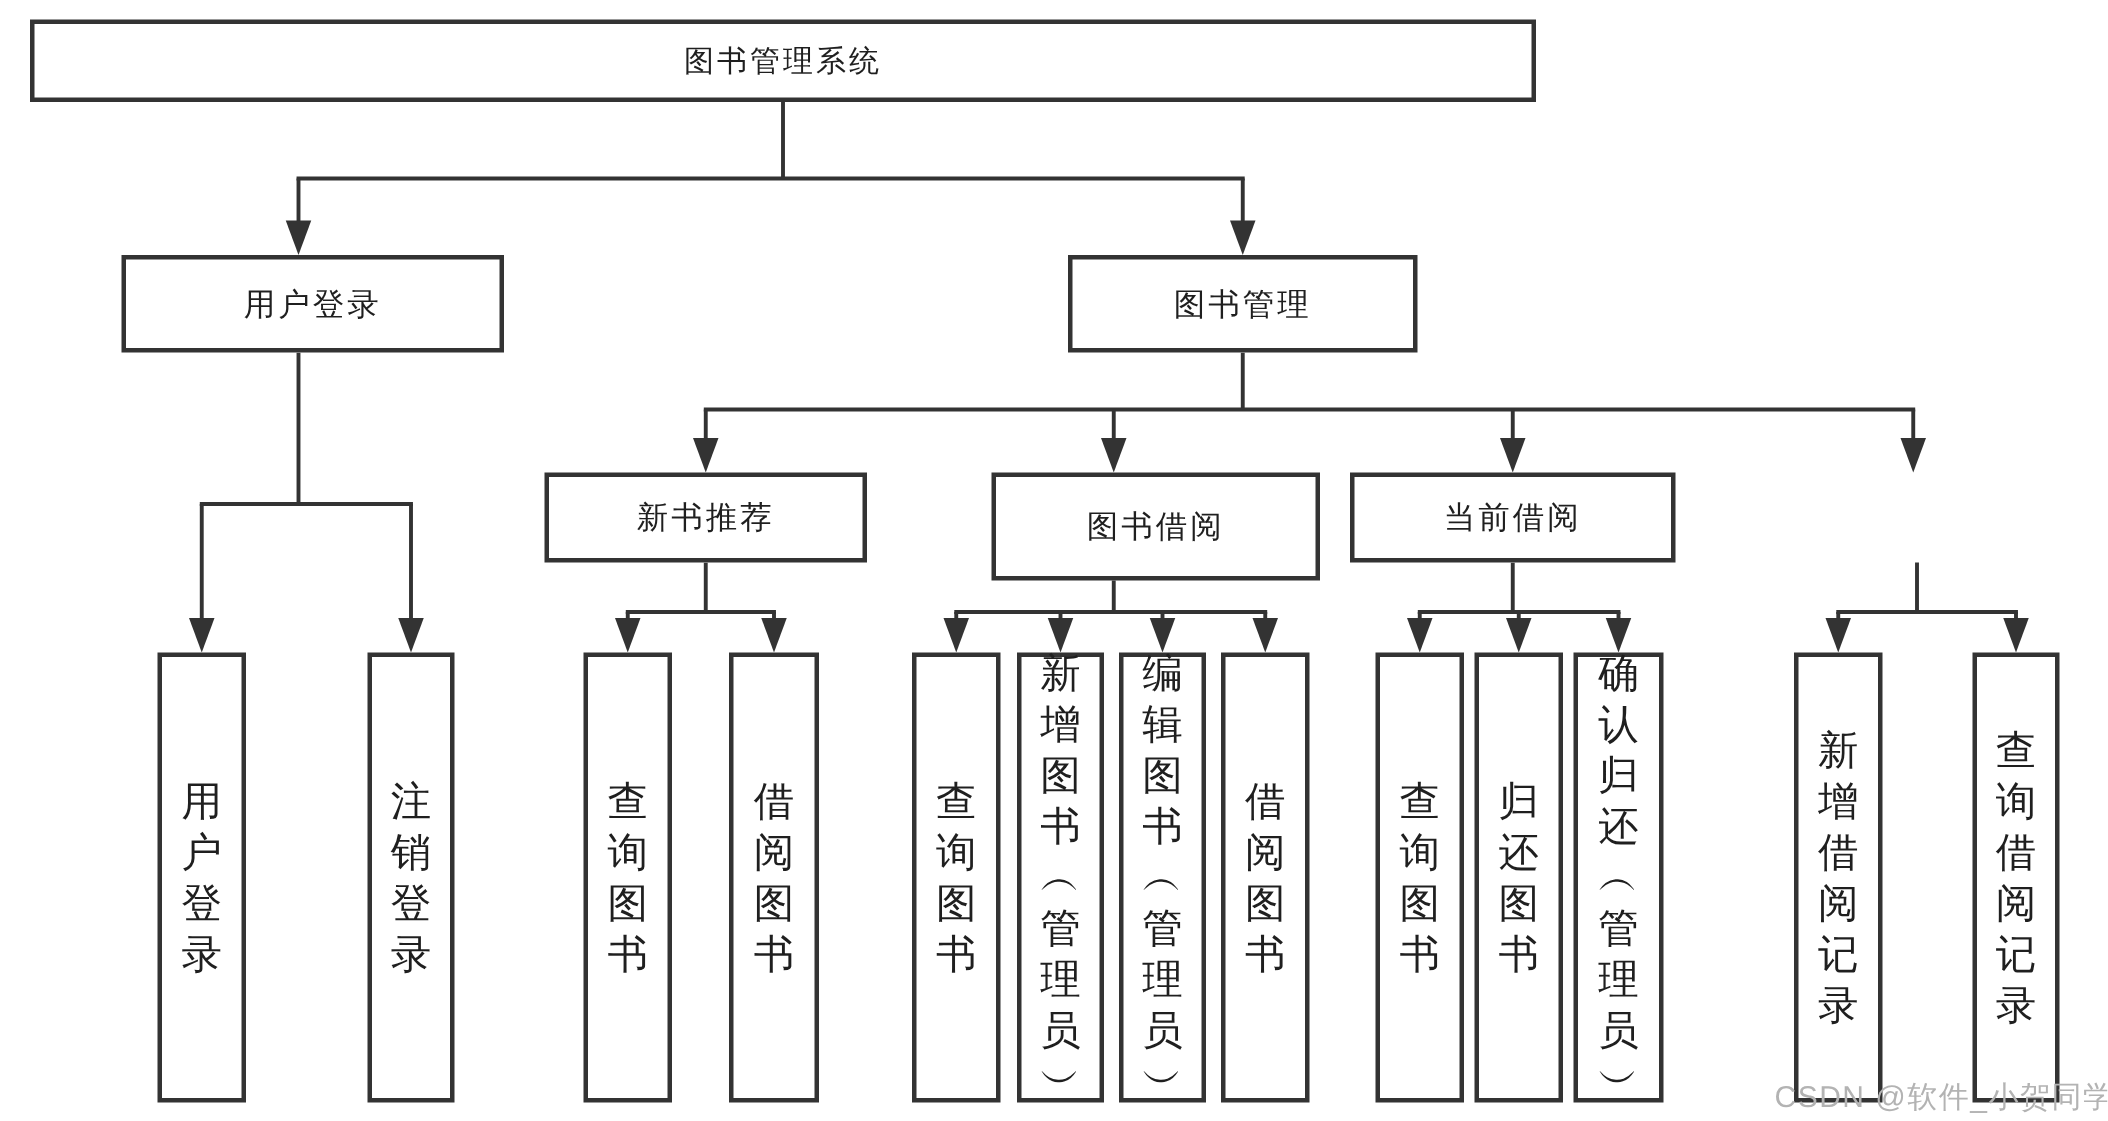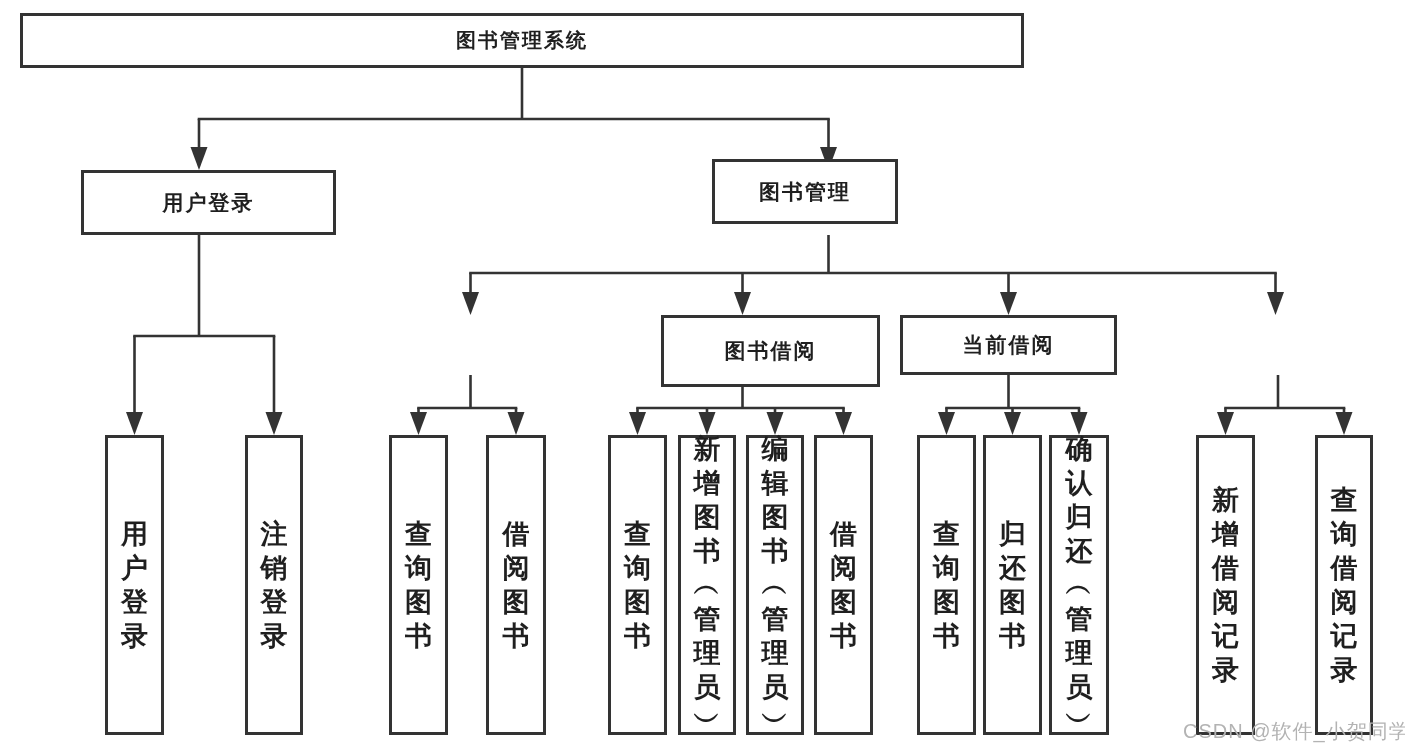--- a/index.html
+++ b/index.html
@@ -24,21 +24,20 @@
   }
   .box {
     position: absolute;
     box-sizing: border-box;
     border: 3px solid #333333;
     background: #ffffff;
     display: flex;
     align-items: center;
     justify-content: center;
     z-index: 1;
-    font-weight: bold;
   }
   .hlabel {
     font-size: 21px;
     letter-spacing: 2px;
     color: #1f1f1f;
     white-space: nowrap;
   }
   .root .hlabel { font-size: 20px; }
   .vlabel {
     font-size: 27px;
@@ -120,24 +119,27 @@
       <polygon points="1335.5,412 1352.5,412 1344,435" fill="#333333"></polygon>
     </svg>
 
   <div class="box root" style="left:20px; top:13px; width:1004px; height:55px;">
     <span class="hlabel">图书管理系统</span>
   </div>
 
   <div class="box" style="left:81px; top:170px; width:255px; height:65px;">
     <span class="hlabel">用户登录</span>
   </div>
-  <div class="box" style="left:712px; top:159px; width:186px; height:65px;">
+  <div class="box" style="left:712px; top:170px; width:233px; height:65px;">
     <span class="hlabel">图书管理</span>
   </div>
 
+  <div class="box" style="left:363px; top:315px; width:215px; height:60px;">
+    <span class="hlabel">新书推荐</span>
+  </div>
   <div class="box" style="left:633px; top:315px; width:219px; height:72px;margin-left:28px;">
     <span class="hlabel">图书借阅</span>
   </div>
   <div class="box" style="left:900px; top:315px; width:217px; height:60px;">
     <span class="hlabel">当前借阅</span>
   </div>
 
   <div class="box" style="left:105px; top:435px; width:59px; height:300px;">
     <span class="vlabel">
         <span class="vchar">用</span>

